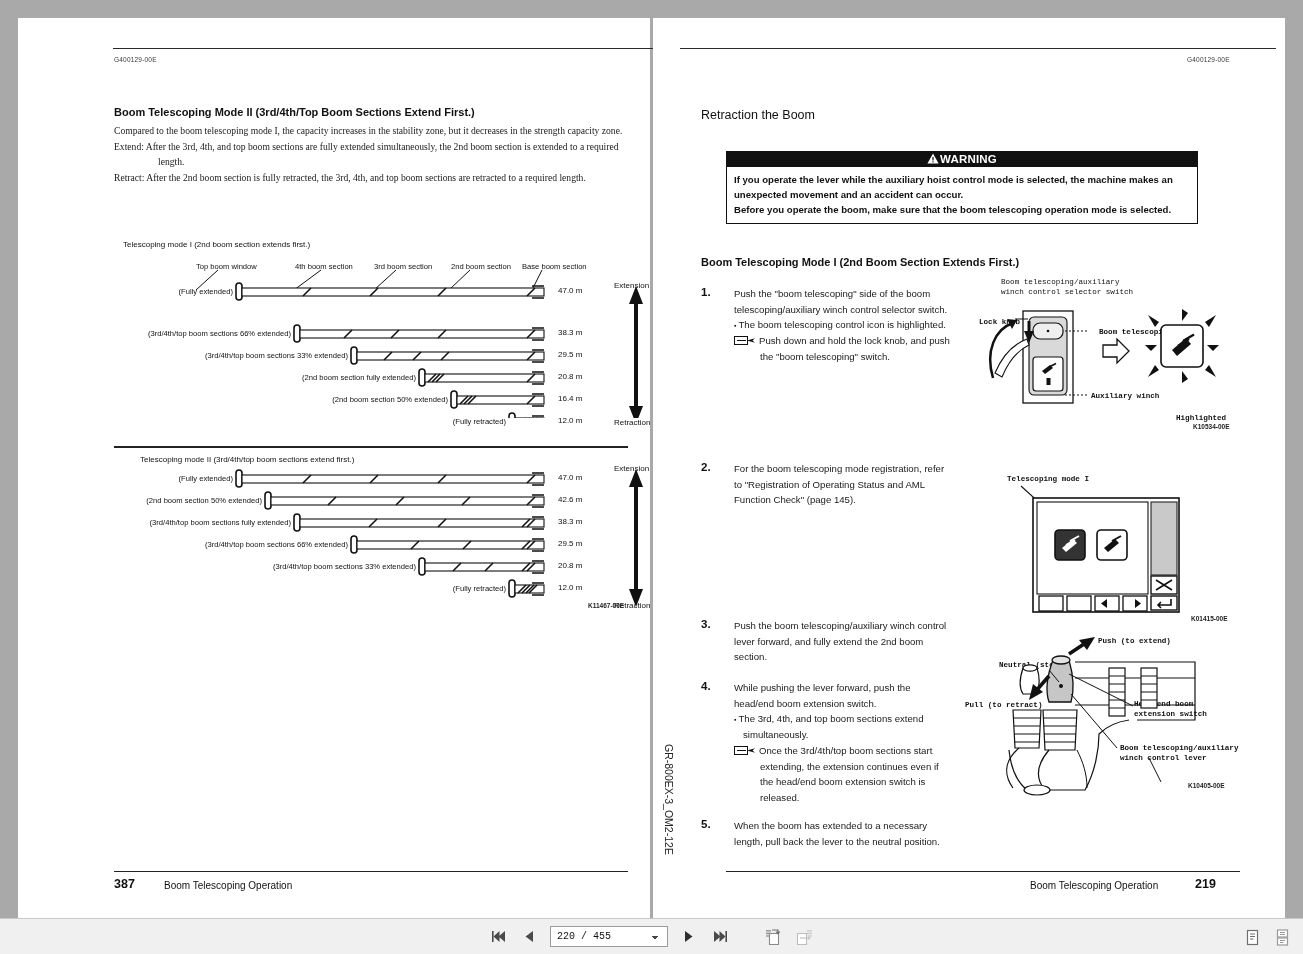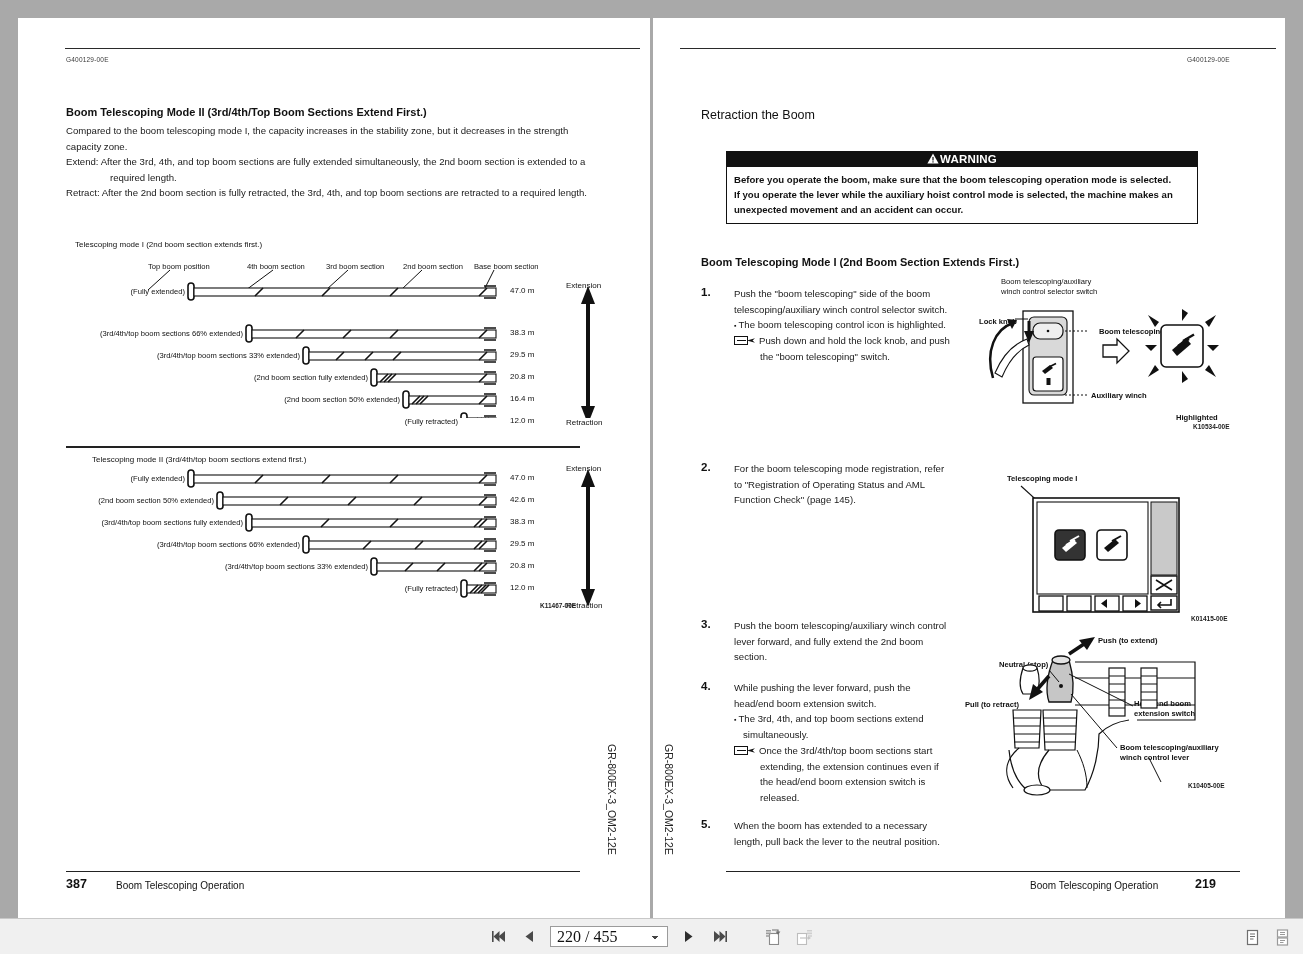--- a/index.html
+++ b/index.html
@@ -14,21 +14,21 @@
   #app { position: relative; width: 1303px; height: 954px; background: #a9a9a9; }
 
   
   .sheet {
     position: absolute;
     top: 18px;
     width: 632px;
     height: 900px;
     background: #ffffff;
   }
-  #page-left  { left: 18px; }
+  #page-left  { left: 18px; padding-left: 48px; }
   #page-right { left: 653px; }
 
   .page-inner { position: relative; width: 100%; height: 100%; }
 
   .head-rule {
     position: absolute;
     height: 0; border-top: 1px solid #2a2a2a;
   }
   .doccode {
     position: absolute;
@@ -43,21 +43,21 @@
     white-space: nowrap;
   }
   .h1 {
     position: absolute;
     font-size: 12.5px; color: #111; white-space: nowrap;
   }
   .body-txt {
     position: absolute;
     font-size: 9.6px; color: #1a1a1a; line-height: 15.6px;
   }
-  .body-txt p { margin: 0; }
+  .body-txt p { margin: 0; font-family: Liberation Serif, serif; }
   .hang { padding-left: 44px; text-indent: -44px; }
 
   
   .warn-wrap { position: absolute; }
   .warn-head {
     background: #111; color: #fff;
     font-size: 11.5px; font-weight: bold;
     text-align: center; line-height: 16px; height: 16px;
     letter-spacing: .2px;
   }
@@ -110,21 +110,21 @@
   }
   .figcode {
     position: absolute; font-size: 6.5px; color: #222;
     font-weight: bold; white-space: nowrap;
   }
 
   
   .illus { position: absolute; }
   .ilabel {
     position: absolute; font-size: 7.6px; color: #111;
-    white-space: nowrap; line-height: 10px;
+    white-space: nowrap; line-height: 10px; font-family: Liberation Mono, monospace;
   }
   .ilabel.b { font-weight: bold; }
 
   
   .vtext {
     position: absolute;
     font-size: 10.5px; color: #222;
     white-space: nowrap;
     transform-origin: 0 0;
   }
@@ -148,22 +148,22 @@
     gap: 9px;
   }
   .tb-btn {
     width: 22px; height: 22px;
     display: flex; align-items: center; justify-content: center;
     cursor: pointer; background: transparent; border: none; padding: 0;
   }
   .tb-btn svg { display: block; }
   #page-select {
     width: 118px; height: 21px;
-    font-family: Liberation Serif, serif;
-    font-size: 16px; color: #111;
+    font-family: Liberation Mono, monospace;
+    font-size: 10px; color: #111;
     background: #fff; border: 1px solid #9b9b9b;
     padding: 0 2px 0 6px;
     -webkit-appearance: none; appearance: none;
     background-image:
       linear-gradient(45deg, transparent 50%, #444 50%),
       linear-gradient(135deg, #444 50%, transparent 50%);
     background-position: calc(100% - 12px) 9px, calc(100% - 8px) 9px;
     background-size: 4px 4px, 4px 4px;
     background-repeat: no-repeat;
   }
@@ -188,21 +188,21 @@
 
       <div class="body-txt" style="left:48px; top:105px; width:527px;">
         <p>Compared to the boom telescoping mode I, the capacity increases in the stability zone, but it decreases in the strength capacity zone.</p>
         <p class="hang">Extend: After the 3rd, 4th, and top boom sections are fully extended simultaneously, the 2nd boom section is extended to a required length.</p>
         <p class="hang">Retract: After the 2nd boom section is fully retracted, the 3rd, 4th, and top boom sections are retracted to a required length.</p>
       </div>
 
       <div class="diag" style="left:0; top:0;">
         <div class="diag-title" style="left:57px; top:222px;">Telescoping mode  I (2nd boom section extends first.)</div>
 
-        <div class="seclabel" style="left:130px; top:244px;">Top boom position</div>
+        <div class="seclabel" style="left:130px; top:244px;">Top boom window</div>
         <div class="seclabel" style="left:229px; top:244px;">4th boom section</div>
         <div class="seclabel" style="left:308px; top:244px;">3rd boom section</div>
         <div class="seclabel" style="left:385px; top:244px;">2nd boom section</div>
         <div class="seclabel" style="left:456px; top:244px;">Base boom section</div>
 
         <svg width="632" height="400" style="position:absolute; left:0; top:0; pointer-events:none;">
           <g stroke="#111" fill="none" stroke-width="1">
 
             <path d="M 152 252 L 130 272"></path>
             <path d="M 255 252 L 228 272"></path>
@@ -374,22 +374,22 @@
         <div class="warn-head">
           <span class="tri">
             <svg width="12" height="11" viewBox="0 0 12 11" aria-hidden="true">
               <polygon points="6,0.6 11.6,10.4 0.4,10.4" fill="#ffffff"></polygon>
               <rect x="5.4" y="3.9" width="1.2" height="3.6" fill="#111"></rect>
               <rect x="5.4" y="8.3" width="1.2" height="1.2" fill="#111"></rect>
             </svg>
           </span><span>WARNING</span>
         </div>
         <div class="warn-body">
+          <p>If you operate the lever while the auxiliary hoist control mode is selected, the machine makes an unexpected movement and an accident can occur.</p>
           <p>Before you operate the boom, make sure that the boom telescoping operation mode is selected.</p>
-          <p>If you operate the lever while the auxiliary hoist control mode is selected, the machine makes an unexpected movement and an accident can occur.</p>
         </div>
       </div>
 
       <div class="h2" style="left:48px; top:238px;">Boom Telescoping Mode I (2nd Boom Section Extends First.)</div>
 
       <div class="step" style="left:48px; top:268px;">
         <div class="step-num">1.</div>
         <div class="step-body">
           <p>Push the "boom telescoping" side of the boom telescoping/auxiliary winch control selector switch.</p>
           <p class="bullet">The boom telescoping control icon is highlighted.</p>

